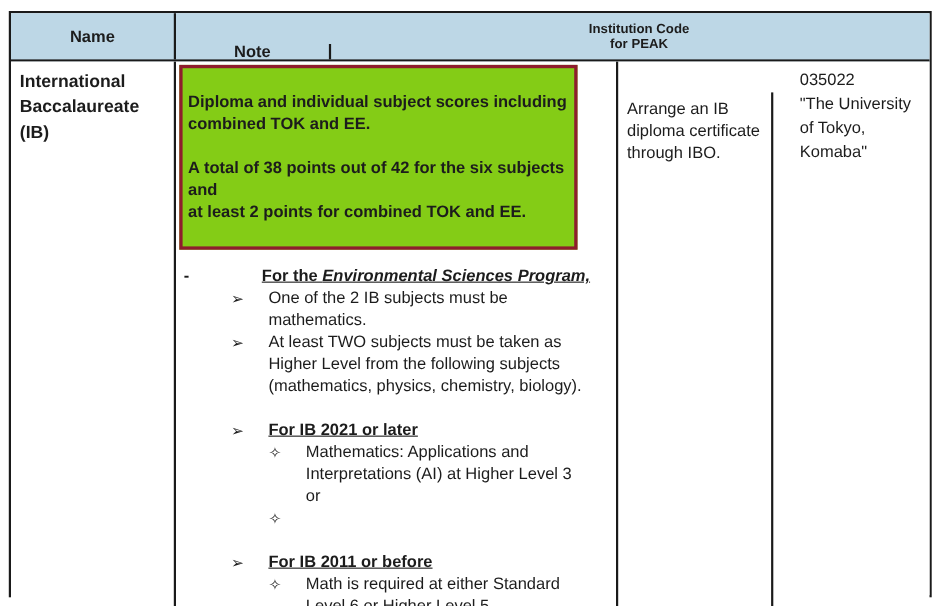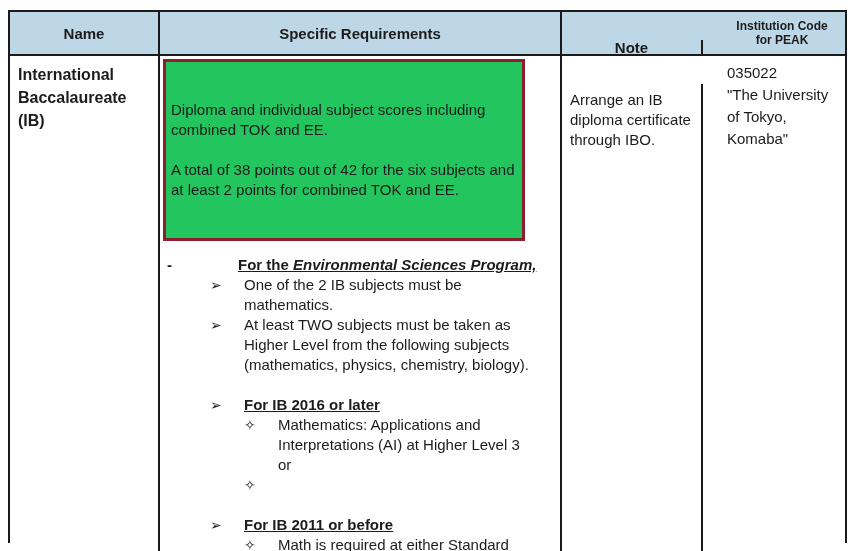--- a/index.html
+++ b/index.html
@@ -31,21 +31,21 @@
     display:flex;align-items:center;justify-content:center;text-align:center;
     font-weight:bold;font-size:15px;line-height:17px;white-space:pre-line;
   }
   .hcell.small{font-size:12px;line-height:14px;}
   .name-cell{padding:7px 8px;font-weight:bold;font-size:16px;line-height:23px;white-space:pre-line;}
   .note-cell{padding:6px 8px;font-size:15px;line-height:20px;white-space:pre-line;}
   .code-cell{padding:6px 8px;font-size:15px;line-height:22px;white-space:pre-line;}
   .req-cell{padding:3px 0 0 0;font-size:15px;line-height:20px;}
   .redbox{
     margin-left:3px;width:346px;border:3px solid var(--box-border);
-    padding:18px 5px;white-space:pre-line;background:#22c55e;
+    padding:1px 5px;white-space:pre-line;background:#84cc16;font-weight:bold;
   }
   .redbox p{margin:0;white-space:pre-line;}
   .dash-item{display:flex;margin-top:14px;}
   .dash-marker{flex:none;width:31px;padding-left:7px;font-weight:bold;}
   .dash-text{font-weight:bold;text-decoration:underline;margin-left:40px;}
   .dash-text .em{font-style:italic;}
   .arrow-item{display:flex;}
   .arrow-item .marker{flex:none;margin-left:50px;width:34px;font-size:14px;}
   .arrow-item .text{white-space:pre-line;}
   .arrow-item.heading .text{font-weight:bold;text-decoration:underline;}
@@ -55,21 +55,20 @@
   .gap-top{margin-top:20px;}
 </style>
 </head>
 <body>
 
 <div class="page">
   <div class="table">
 
     <div class="row header">
       <div class="cell c-name hcell">Name</div>
-      <div class="cell c-req hcell">Specific Requirements</div>
       <div class="cell c-note hcell">Note</div>
       <div class="cell c-code hcell small">Institution Code
 for PEAK</div>
     </div>
 
     <div class="row body">
 
       <div class="cell c-name name-cell">International
 Baccalaureate
 (IB)</div>
@@ -95,21 +94,21 @@
         </div>
         <div class="arrow-item">
           <span class="marker">➢</span>
           <span class="text">At least TWO subjects must be taken as
 Higher Level from the following subjects
 (mathematics, physics, chemistry, biology).</span>
         </div>
 
         <div class="arrow-item heading gap-top">
           <span class="marker">➢</span>
-          <span class="text">For IB 2016 or later</span>
+          <span class="text">For IB 2021 or later</span>
         </div>
         <div class="star-item">
           <span class="marker">✧</span>
           <span class="text">Mathematics: Applications and
 Interpretations (AI) at Higher Level 3
 or</span>
         </div>
         <div class="star-item">
           <span class="marker">✧</span>
         </div>

